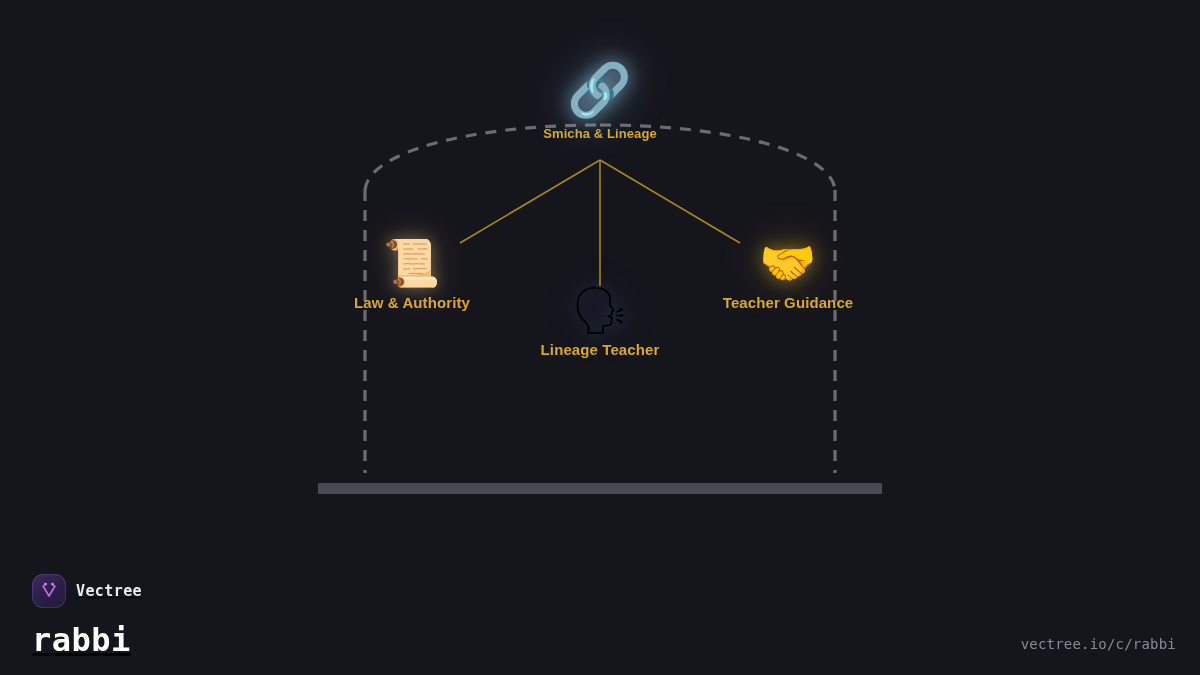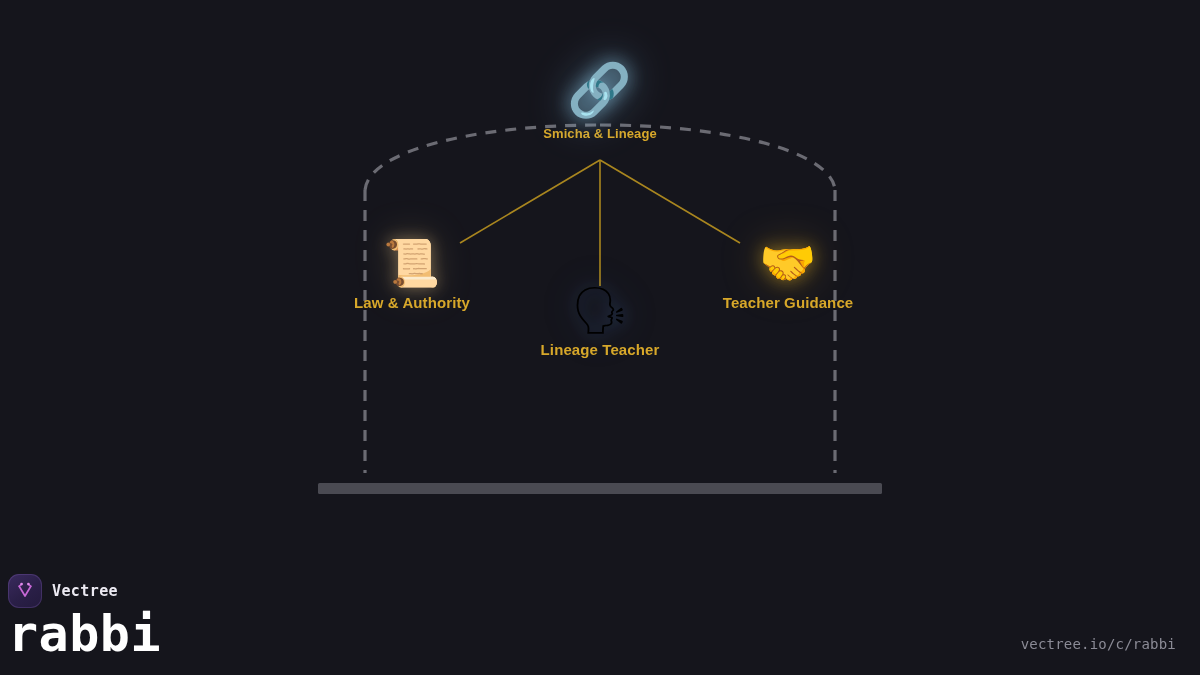--- a/index.html
+++ b/index.html
@@ -82,22 +82,23 @@
             drop-shadow(0 0 18px rgba(60, 120, 220, 0.25));
   }
   #node-pastoral { left: 788px; top: 240px; }
   #node-pastoral .node-icon {
     filter: drop-shadow(0 0 9px rgba(245, 190, 40, 0.48))
             drop-shadow(0 0 20px rgba(235, 175, 30, 0.26));
   }
   
   #brand {
     position: absolute;
-    left: 8px;
+    left: 32px;
     top: 574px;
+    text-decoration: underline;
   }
   #brand-row {
     display: flex;
     align-items: center;
     gap: 10px;
   }
   #brand-logo {
     width: 34px;
     height: 34px;
     border-radius: 11px;
@@ -110,24 +111,24 @@
   #brand-name {
     font-family: "DejaVu Sans Mono", monospace;
     font-weight: bold;
     font-size: 15px;
     color: #eceaf2;
     letter-spacing: 0.4px;
   }
   #brand-title {
     font-family: "DejaVu Sans Mono", monospace;
     font-weight: bold;
-    font-size: 50px;
+    font-size: 32px;
     color: #ffffff;
     letter-spacing: 0.5px;
-    margin-top: 1px;
+    margin-top: 16px;
     line-height: 1;
   }
   #brand-url {
     position: absolute;
     right: 24px;
     top: 636px;
     font-family: "DejaVu Sans Mono", monospace;
     font-size: 14px;
     color: #8b8b96;
     letter-spacing: 0.2px;

